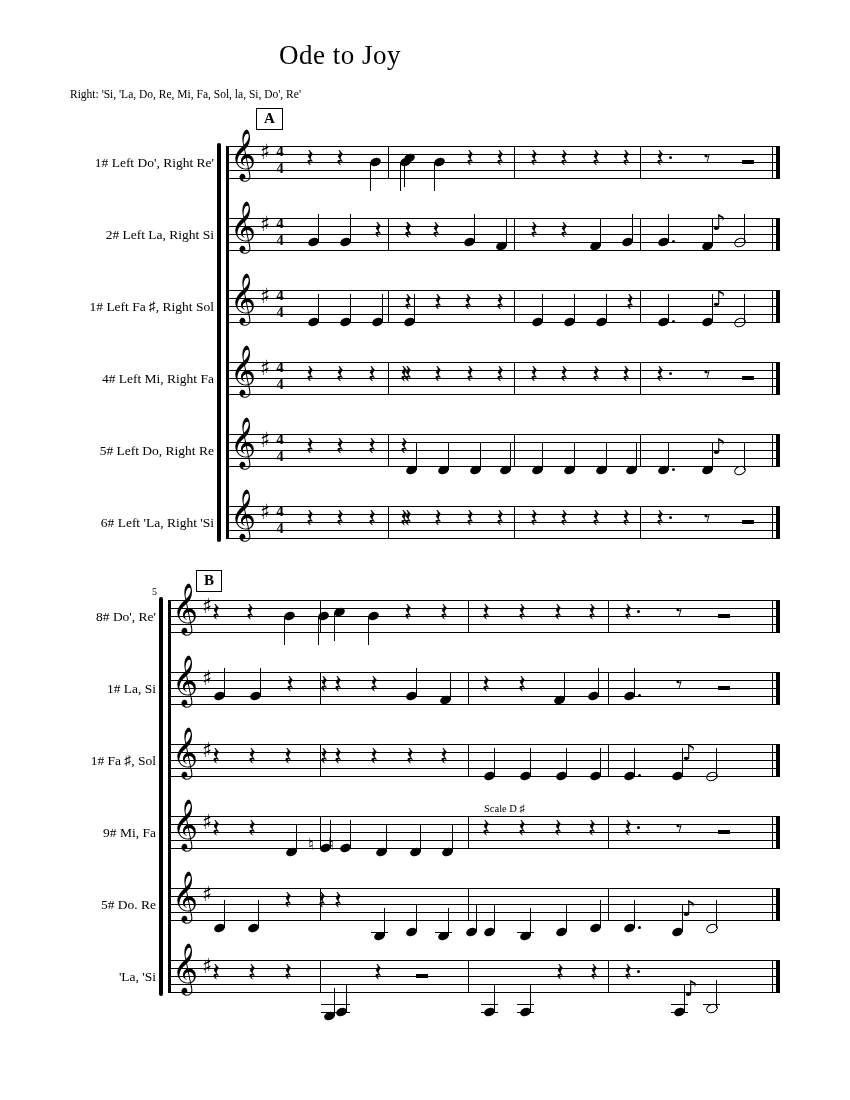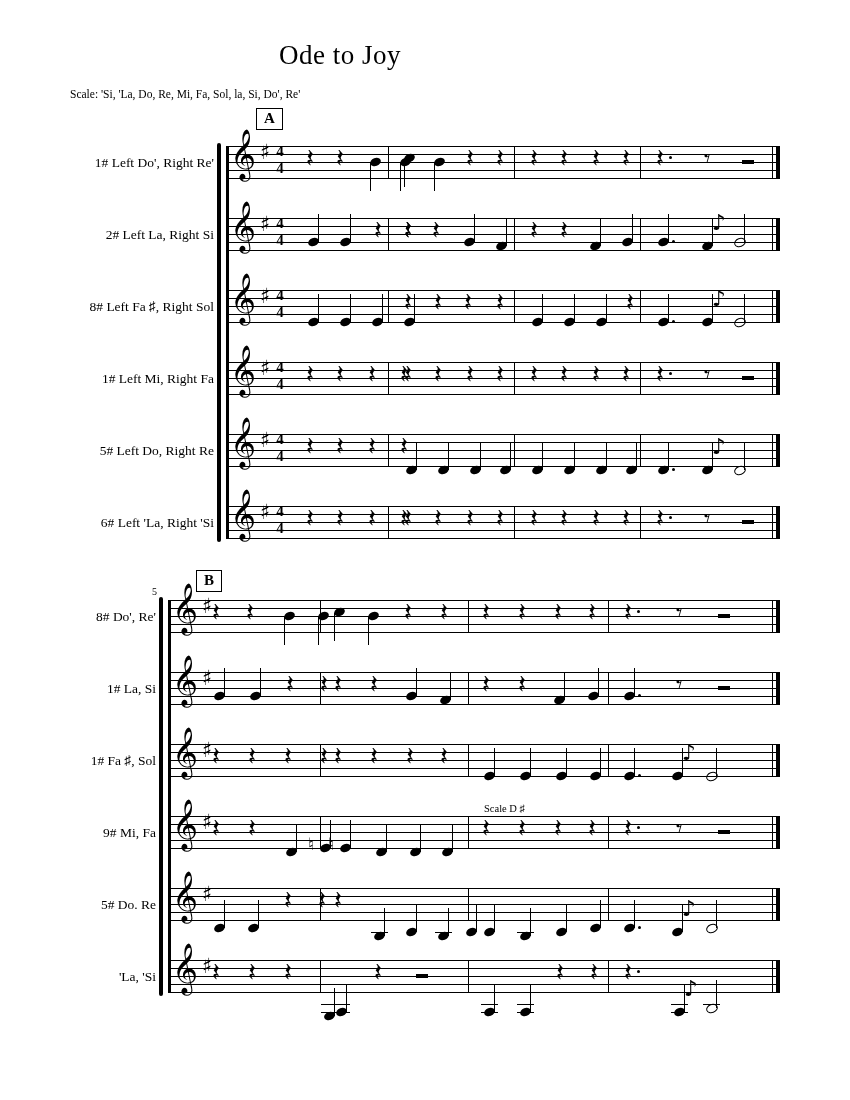--- a/index.html
+++ b/index.html
@@ -108,21 +108,21 @@
     font-family:"DejaVu Sans", sans-serif;
   }
   .ledger{position:absolute;height:1px;background:#000;width:17px;}
 </style>
 </head>
 <body>
 
 <div class="sheet">
 
   <div class="title">Ode to Joy</div>
-  <div class="scale-note">Scale: 'Si, 'La, Do, Re, Mi, Fa, Sol, la, Si, Do', Re'</div>
+  <div class="scale-note">Right: 'Si, 'La, Do, Re, Mi, Fa, Sol, la, Si, Do', Re'</div>
 
   <div class="rehearsal" style="top:108px;left:256px;">A</div>
 
   <div class="system" id="sysA" style="top:0;left:0;"></div>
 
   <div class="rehearsal" style="top:570px;left:196px;">B</div>
   <div class="measnum" style="top:586px;left:152px;">5</div>
   <div class="textcue" style="top:803px;left:484px;">Scale D ♯</div>
 
   <div class="system" id="sysB" style="top:0;left:0;"></div>
@@ -289,21 +289,21 @@
       <div class="note" style="left:476px;top:0px;">
         <div class="head" style="top:28px;left:0px;"></div>
         <div class="stem" style="top:4px;left:10px;height:28px;"></div>
         <div class="flag" style="top:-2px;left:10px;">♪</div>
       </div>
       <div class="note" style="left:508px;top:0px;">
         <div class="head open" style="top:28px;left:0px;"></div>
         <div class="stem" style="top:4px;left:10px;height:28px;"></div>
       </div>
     </div>
-    <div class="part-label" style="top:299px;left:60px;width:154px;">8# Left Fa ♯, Right Sol</div>
+    <div class="part-label" style="top:299px;left:60px;width:154px;">1# Left Fa ♯, Right Sol</div>
     <div class="staff" style="top:362px;left:226px;width:552px;">
       <div class="ln l0"></div>
       <div class="ln l1"></div>
       <div class="ln l2"></div>
       <div class="ln l3"></div>
       <div class="ln l4"></div>
       <div class="gclef" style="top:-14px;left:4px;">𝄞</div>
       <div class="ksharp" style="top:-4px;left:34px;">♯</div>
       <div class="timesig" style="top:-2px;left:46px;width:16px;">4</div>
       <div class="timesig" style="top:15px;left:46px;width:16px;">4</div>
@@ -322,21 +322,21 @@
       <div class="rest-q" style="top:-1px;left:270px;">𝄽</div>
       <div class="rest-q" style="top:-1px;left:304px;">𝄽</div>
       <div class="rest-q" style="top:-1px;left:334px;">𝄽</div>
       <div class="rest-q" style="top:-1px;left:366px;">𝄽</div>
       <div class="rest-q" style="top:-1px;left:396px;">𝄽</div>
       <div class="rest-q" style="top:-1px;left:430px;">𝄽</div>
       <div class="dot" style="top:10px;left:443px;"></div>
       <div class="rest-8" style="top:1px;left:478px;">𝄾</div>
       <div class="rest-half" style="top:14px;left:516px;"></div>
     </div>
-    <div class="part-label" style="top:371px;left:60px;width:154px;">1# Left Mi, Right Fa</div>
+    <div class="part-label" style="top:371px;left:60px;width:154px;">4# Left Mi, Right Fa</div>
     <div class="staff" style="top:434px;left:226px;width:552px;">
       <div class="ln l0"></div>
       <div class="ln l1"></div>
       <div class="ln l2"></div>
       <div class="ln l3"></div>
       <div class="ln l4"></div>
       <div class="gclef" style="top:-14px;left:4px;">𝄞</div>
       <div class="ksharp" style="top:-4px;left:34px;">♯</div>
       <div class="timesig" style="top:-2px;left:46px;width:16px;">4</div>
       <div class="timesig" style="top:15px;left:46px;width:16px;">4</div>

